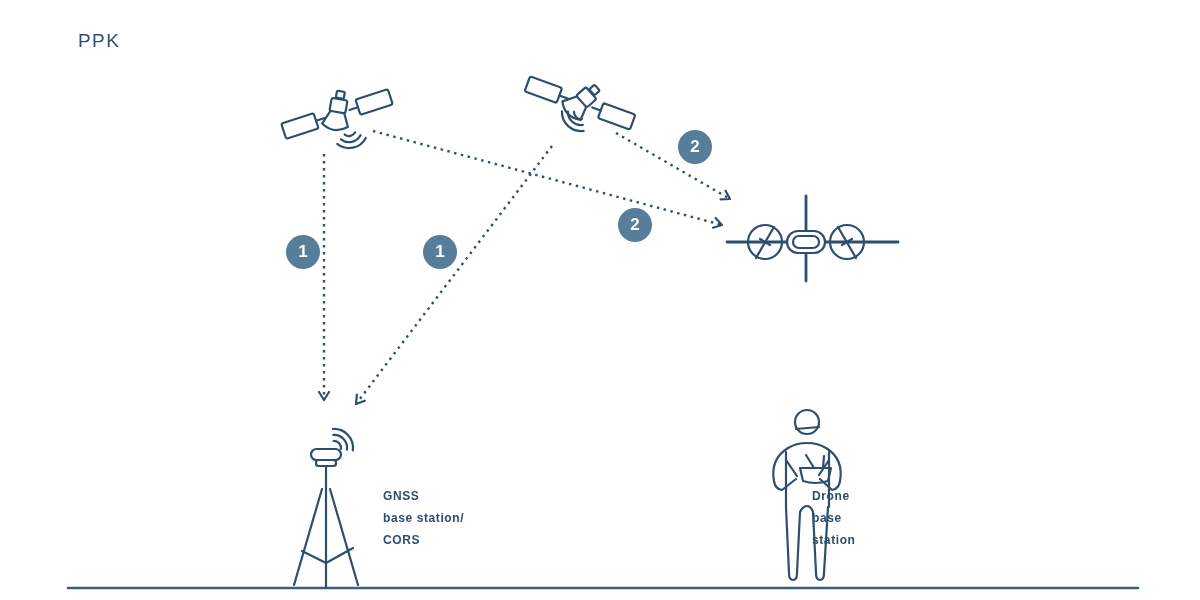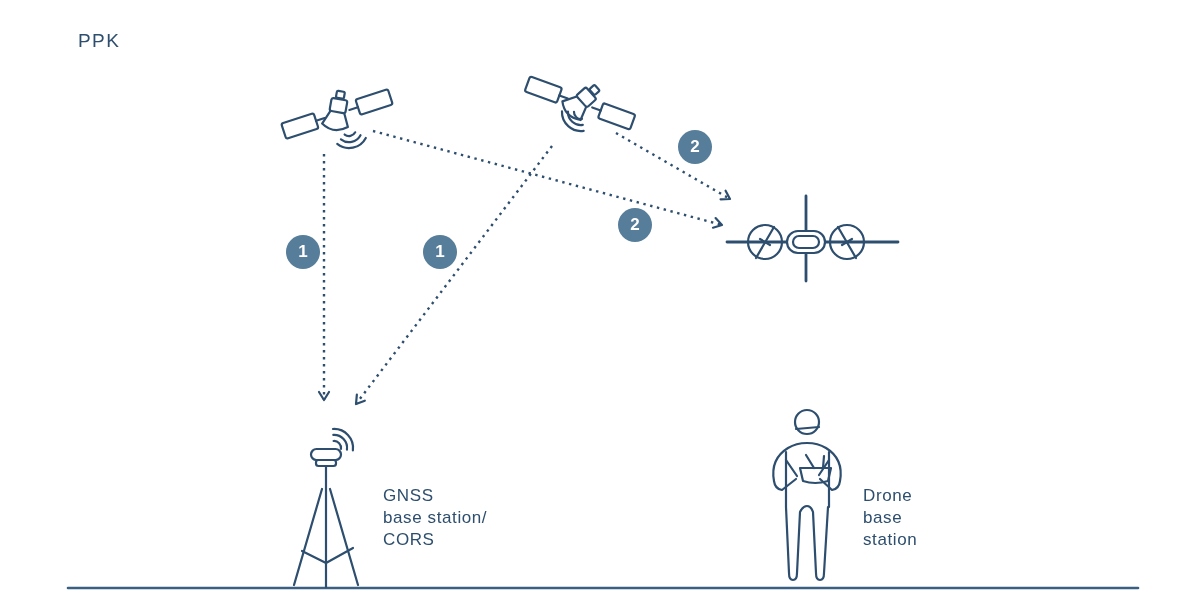--- a/index.html
+++ b/index.html
@@ -13,24 +13,24 @@
   html,body{width:1200px;height:600px;background:var(--background);overflow:hidden;
     font-family:"Liberation Sans", sans-serif;color:var(--line);}
   .stage{position:relative;width:1027px;height:600px;}
   svg.canvas{position:absolute;left:0;top:0;}
   .ln{fill:none;stroke:var(--line);stroke-width:2.2;stroke-linecap:round;stroke-linejoin:round;}
   .dotted{fill:none;stroke:var(--line);stroke-width:2.4;stroke-linecap:butt;stroke-dasharray:2.4 4.6;}
   .thick{stroke-width:2.8;}
   .groundln{fill:none;stroke:var(--ground);stroke-width:2.6;stroke-linecap:round;}
   .title{position:absolute;left:78px;top:29px;font-size:19px;line-height:23px;
     font-weight:500;letter-spacing:1.4px;white-space:nowrap;}
-  .side-label{position:absolute;font-size:17px;line-height:22px;font-weight:400;
+  .side-label{position:absolute;font-size:12px;line-height:22px;font-weight:700;
     letter-spacing:0.6px;white-space:nowrap;}
   .label-gnss{left:383px;top:485px;}
-  .label-drone{left:863px;top:485px;}
+  .label-drone{left:812px;top:485px;}
   .badge{position:absolute;width:34px;height:34px;border-radius:50%;
     background:var(--badge-fill);color:var(--badge-text);
     display:flex;align-items:center;justify-content:center;
     font-size:17px;font-weight:bold;}
   .b1a{left:286px;top:235px;}
   .b1b{left:423px;top:235px;}
   .b2a{left:678px;top:130px;}
   .b2b{left:618px;top:208px;}
 </style>
 </head>

